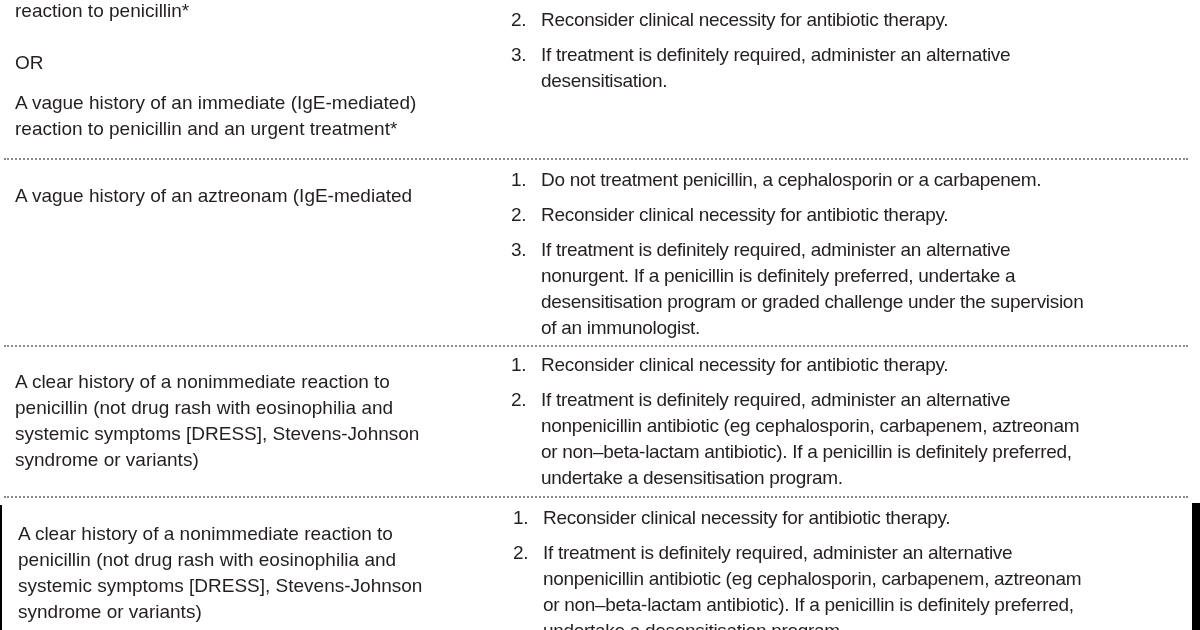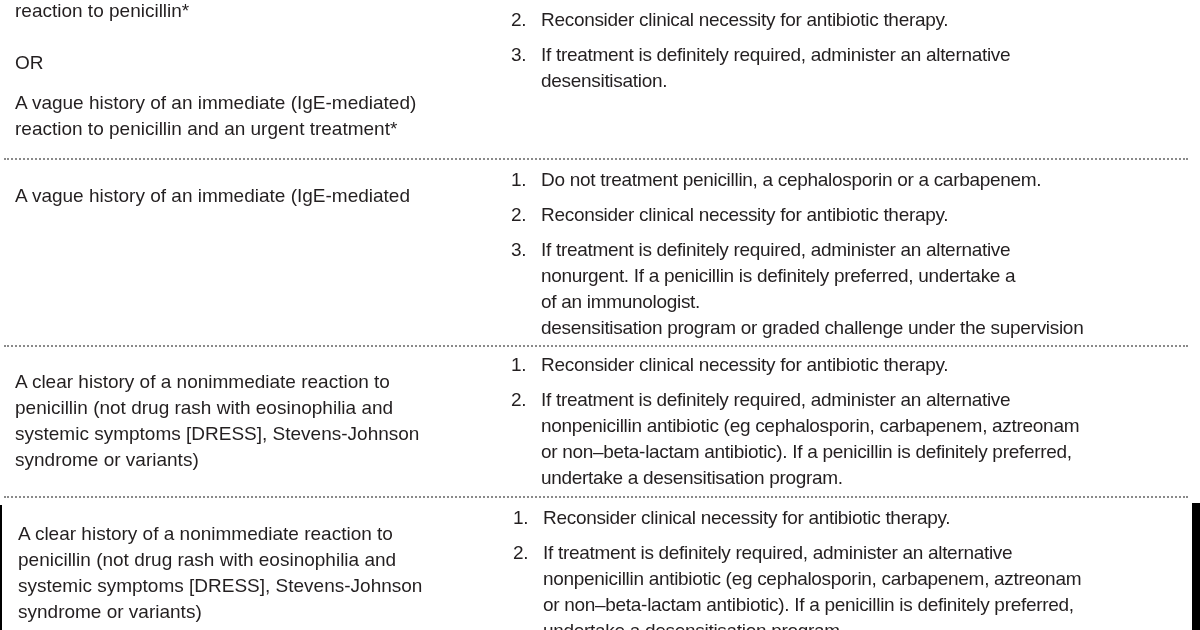--- a/index.html
+++ b/index.html
@@ -41,37 +41,37 @@
   </div>
   <div class="item item-gap">
     <span class="num">3.</span>
     <div>If treatment is definitely required, administer an alternative</div>
     <div>desensitisation.</div>
   </div>
 </div>
 <div class="sep" style="top:158px;"></div>
 
 <div class="left-text" style="top:183px;">
-  <div>A vague history of an immediate (IgE-mediated</div>
+  <div>A vague history of an aztreonam (IgE-mediated</div>
 </div>
 <div class="right-col" style="top:167px;">
   <div class="item">
     <span class="num">1.</span>
     <div>Do not treatment penicillin, a cephalosporin or a carbapenem.</div>
   </div>
   <div class="item item-gap">
     <span class="num">2.</span>
     <div>Reconsider clinical necessity for antibiotic therapy.</div>
   </div>
   <div class="item item-gap">
     <span class="num">3.</span>
     <div>If treatment is definitely required, administer an alternative</div>
     <div>nonurgent. If a penicillin is definitely preferred, undertake a</div>
+    <div>desensitisation program or graded challenge under the supervision</div>
     <div>of an immunologist.</div>
-    <div>desensitisation program or graded challenge under the supervision</div>
   </div>
 </div>
 <div class="sep" style="top:345px;"></div>
 
 <div class="left-text" style="top:369px;">
   <div>A clear history of a nonimmediate reaction to</div>
   <div>penicillin (not drug rash with eosinophilia and</div>
   <div>systemic symptoms [DRESS], Stevens-Johnson</div>
   <div>syndrome or variants)</div>
 </div>

